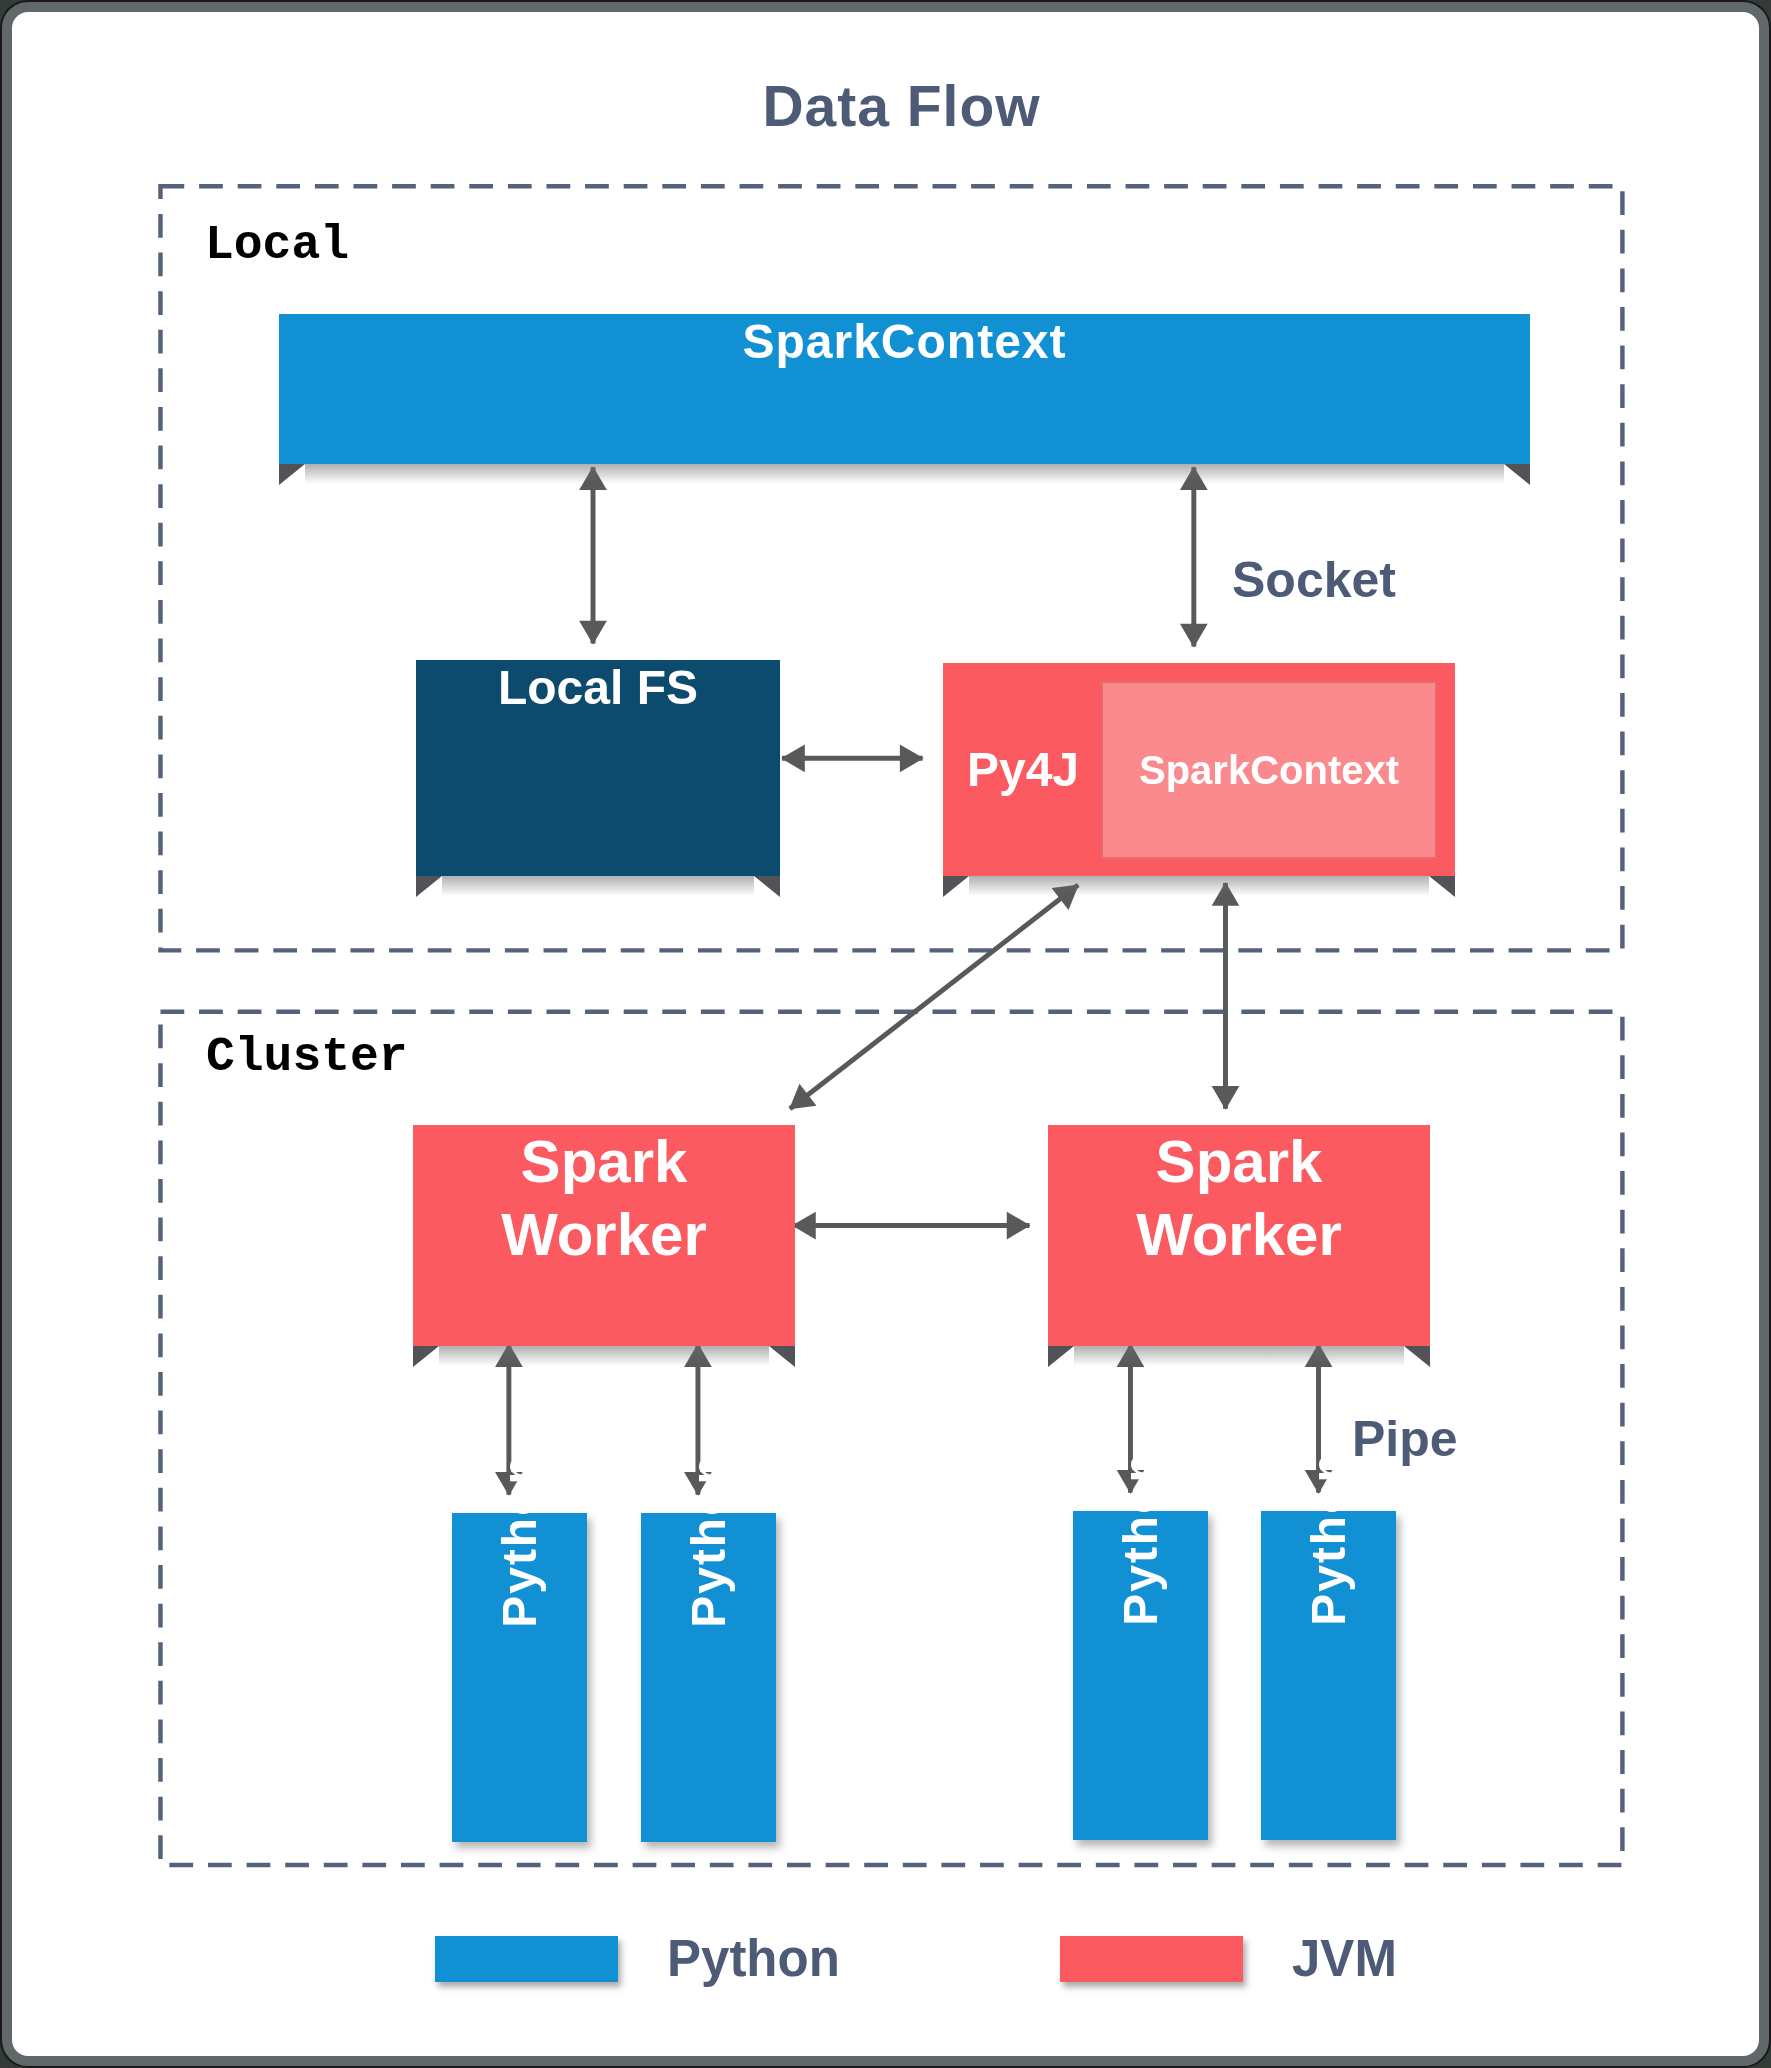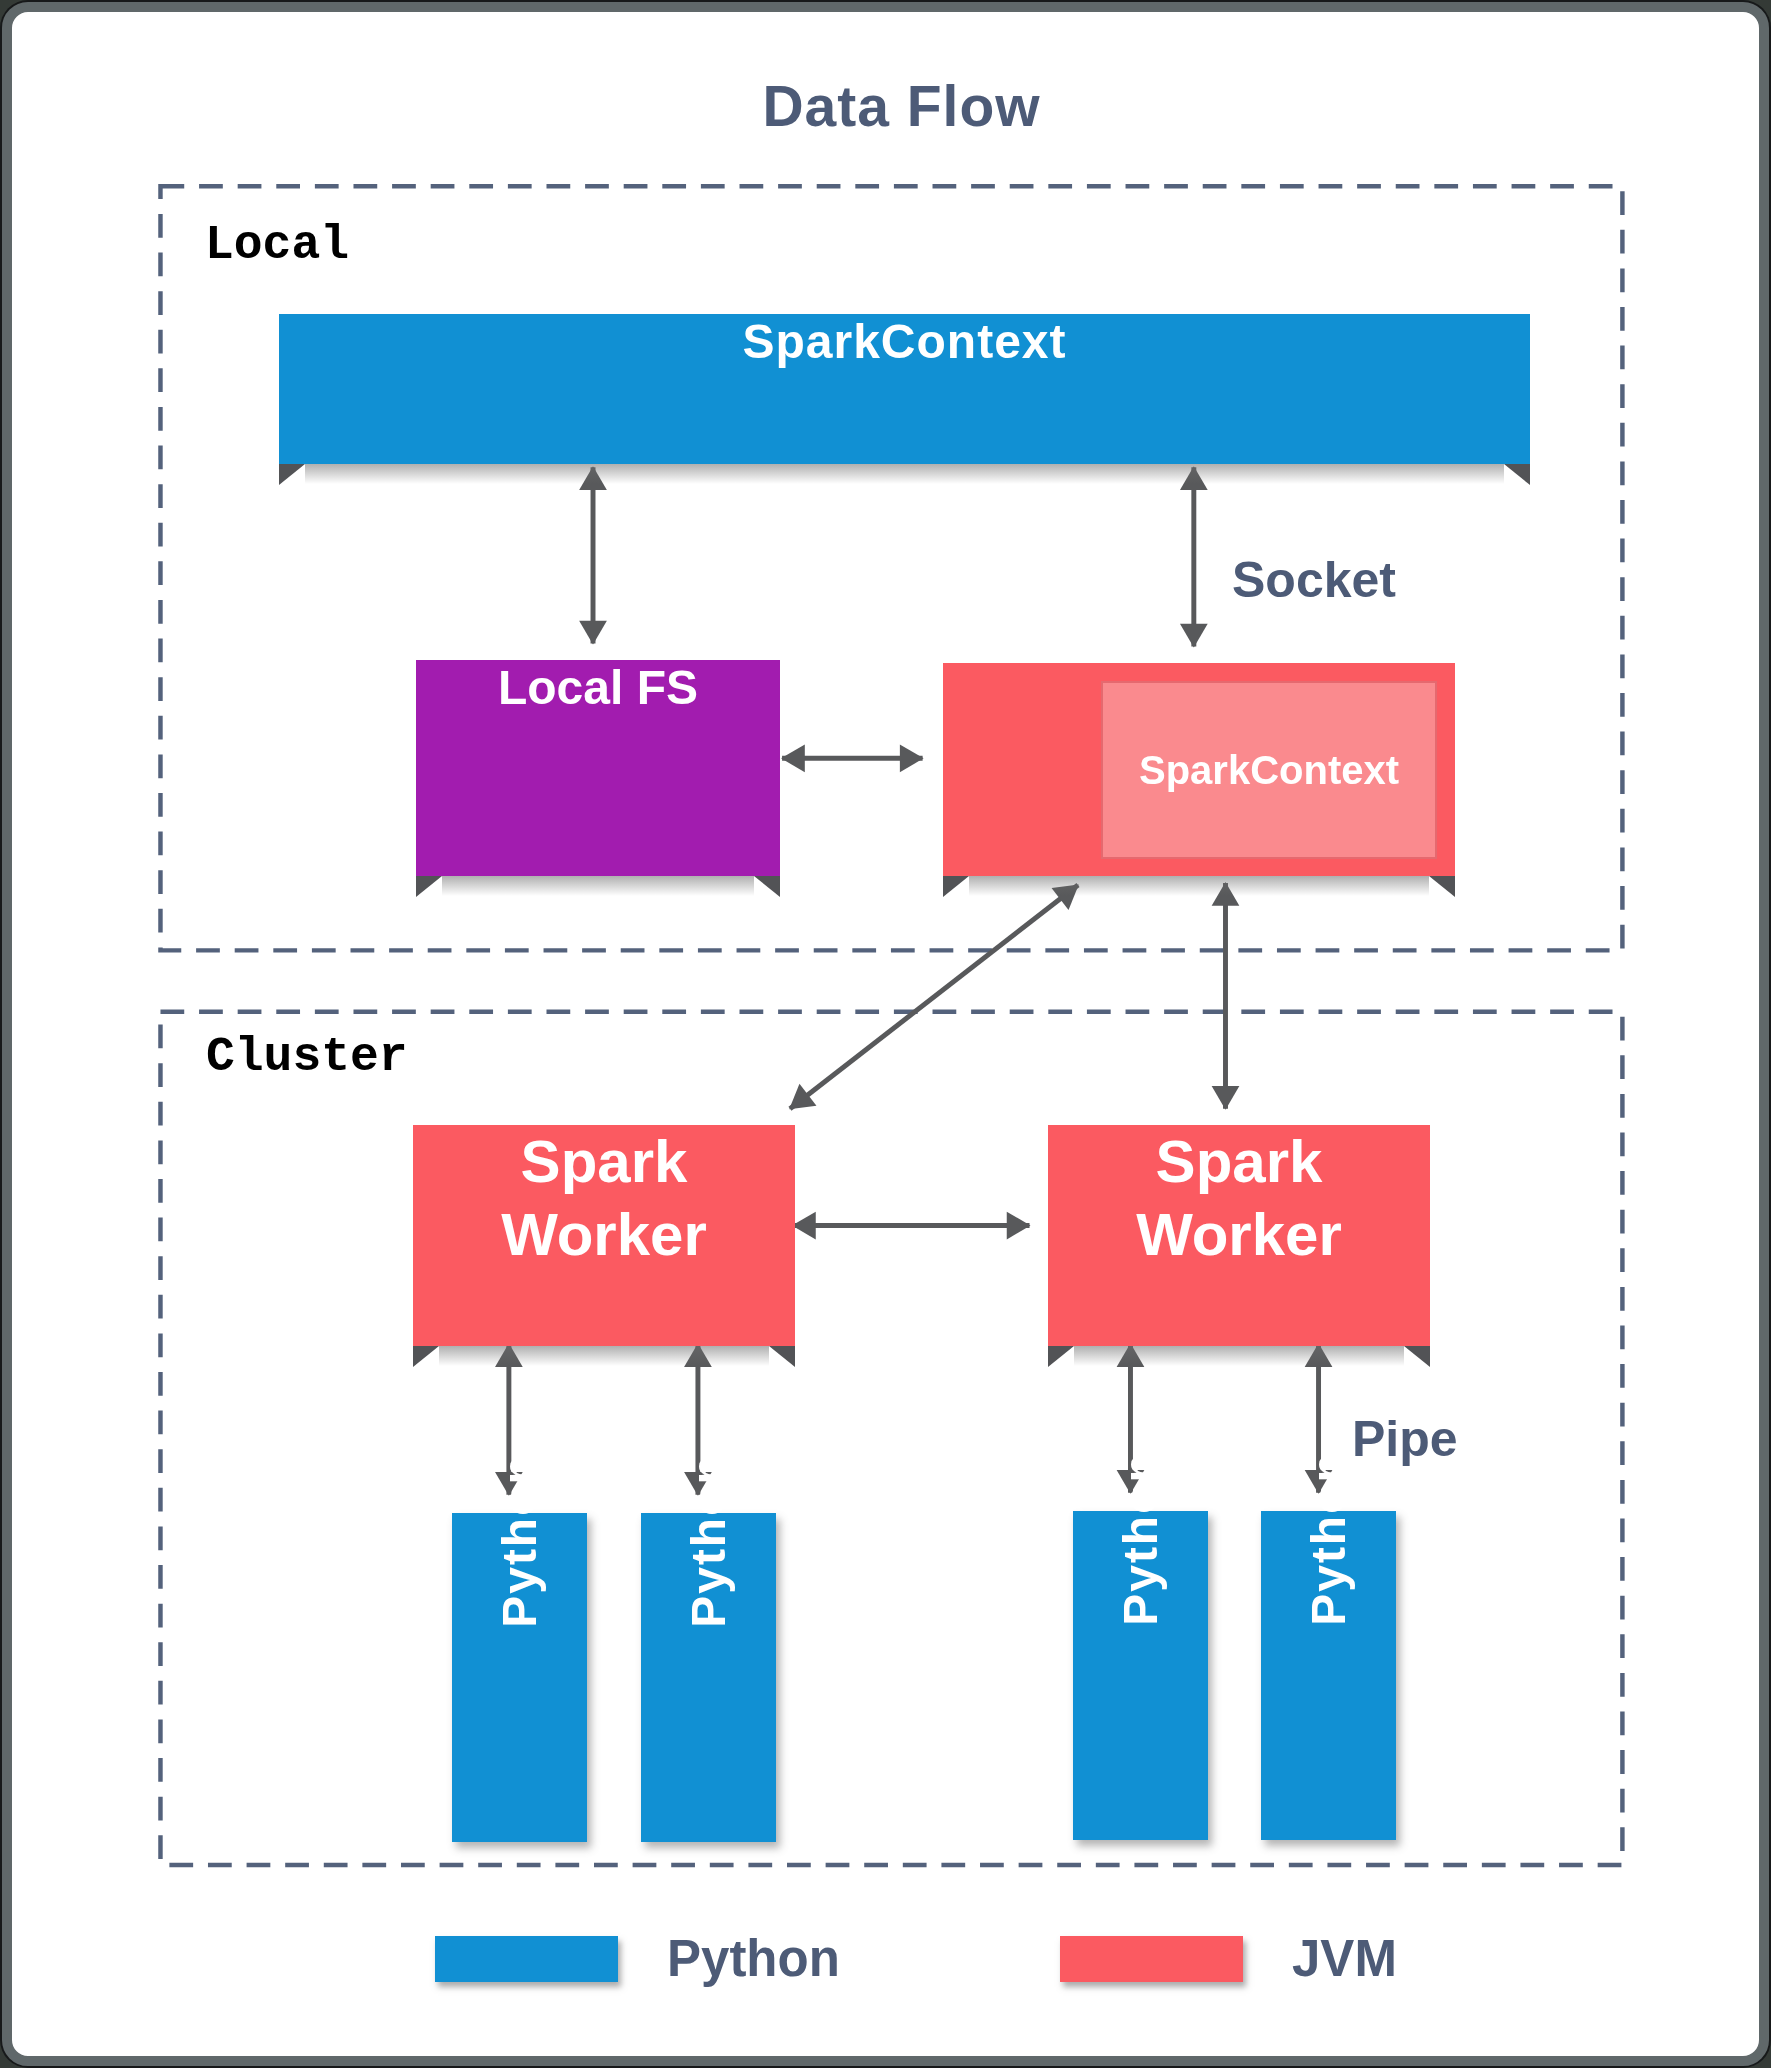--- a/index.html
+++ b/index.html
@@ -92,26 +92,27 @@
   <div class="abs page-title">Data Flow</div>
 
   <div class="abs group-label" style="left:193px;top:206px;">Local</div>
   <div class="abs group-label" style="left:194px;top:1018px;">Cluster</div>
 
   <div class="abs box ctx-bar" title="SparkContext" style="background: rgb(17, 144, 211);">
     <span>SparkContext</span>
     <i class="drop"></i>
   </div>
 
-  <div class="abs box local-fs" style="background: #a21caf;">
+  <div class="abs box local-fs" style="background: #0c4a6e;">
     <span>Local FS</span>
     <i class="drop"></i>
   </div>
 
   <div class="abs box py4j" style="background: rgb(251, 90, 97);">
+    <span class="py4j-label">Py4J</span>
     <span class="py4j-inner">SparkContext</span>
     <i class="drop"></i>
   </div>
 
   <div class="abs edge-label" style="left:1220px;top:515px;">Socket</div>
   <div class="abs edge-label" style="left:1340px;top:1374px;">Pipe</div>
 
   <div class="abs box worker worker-1" style="background: rgb(251, 90, 97);">
     <span>Spark
 Worker</span>

